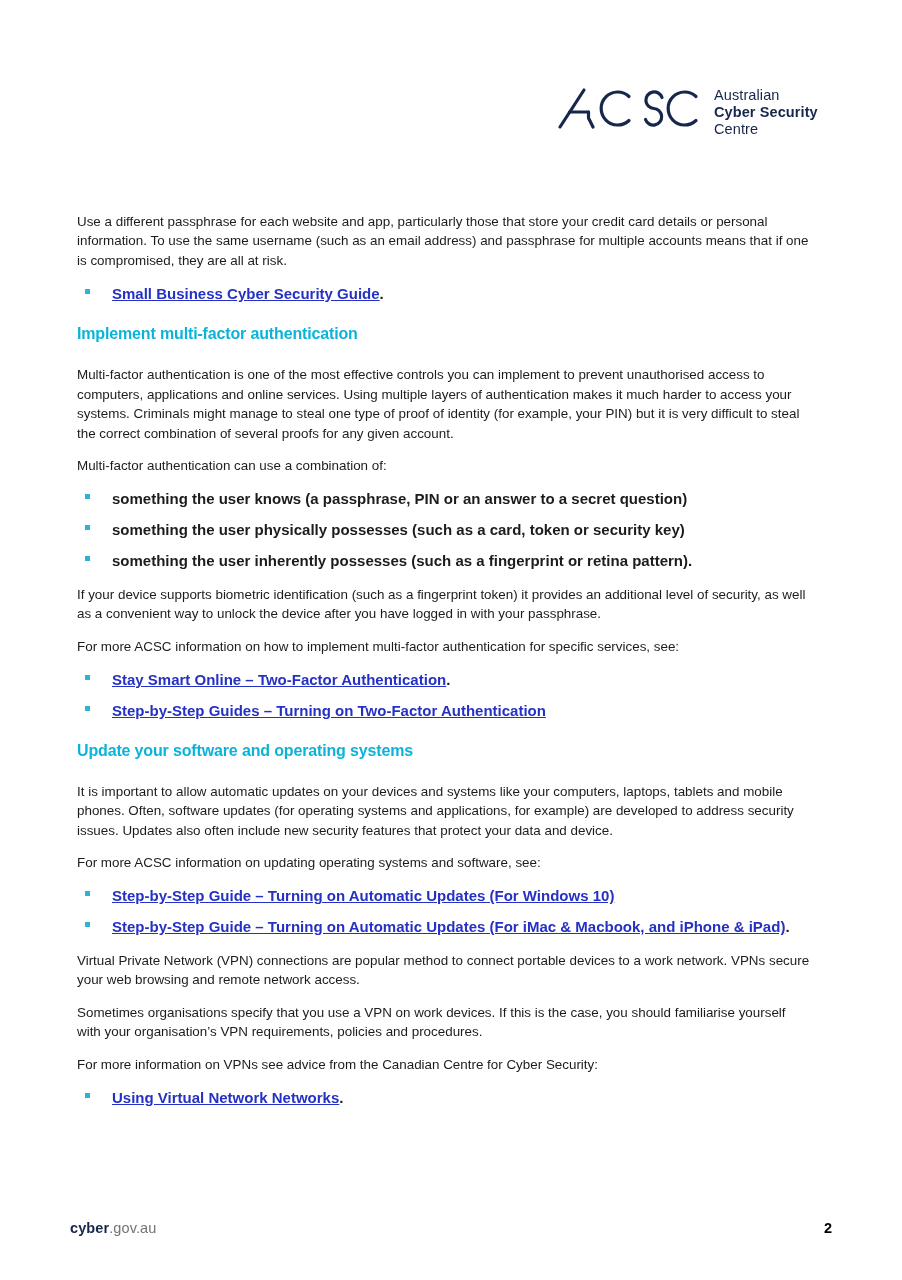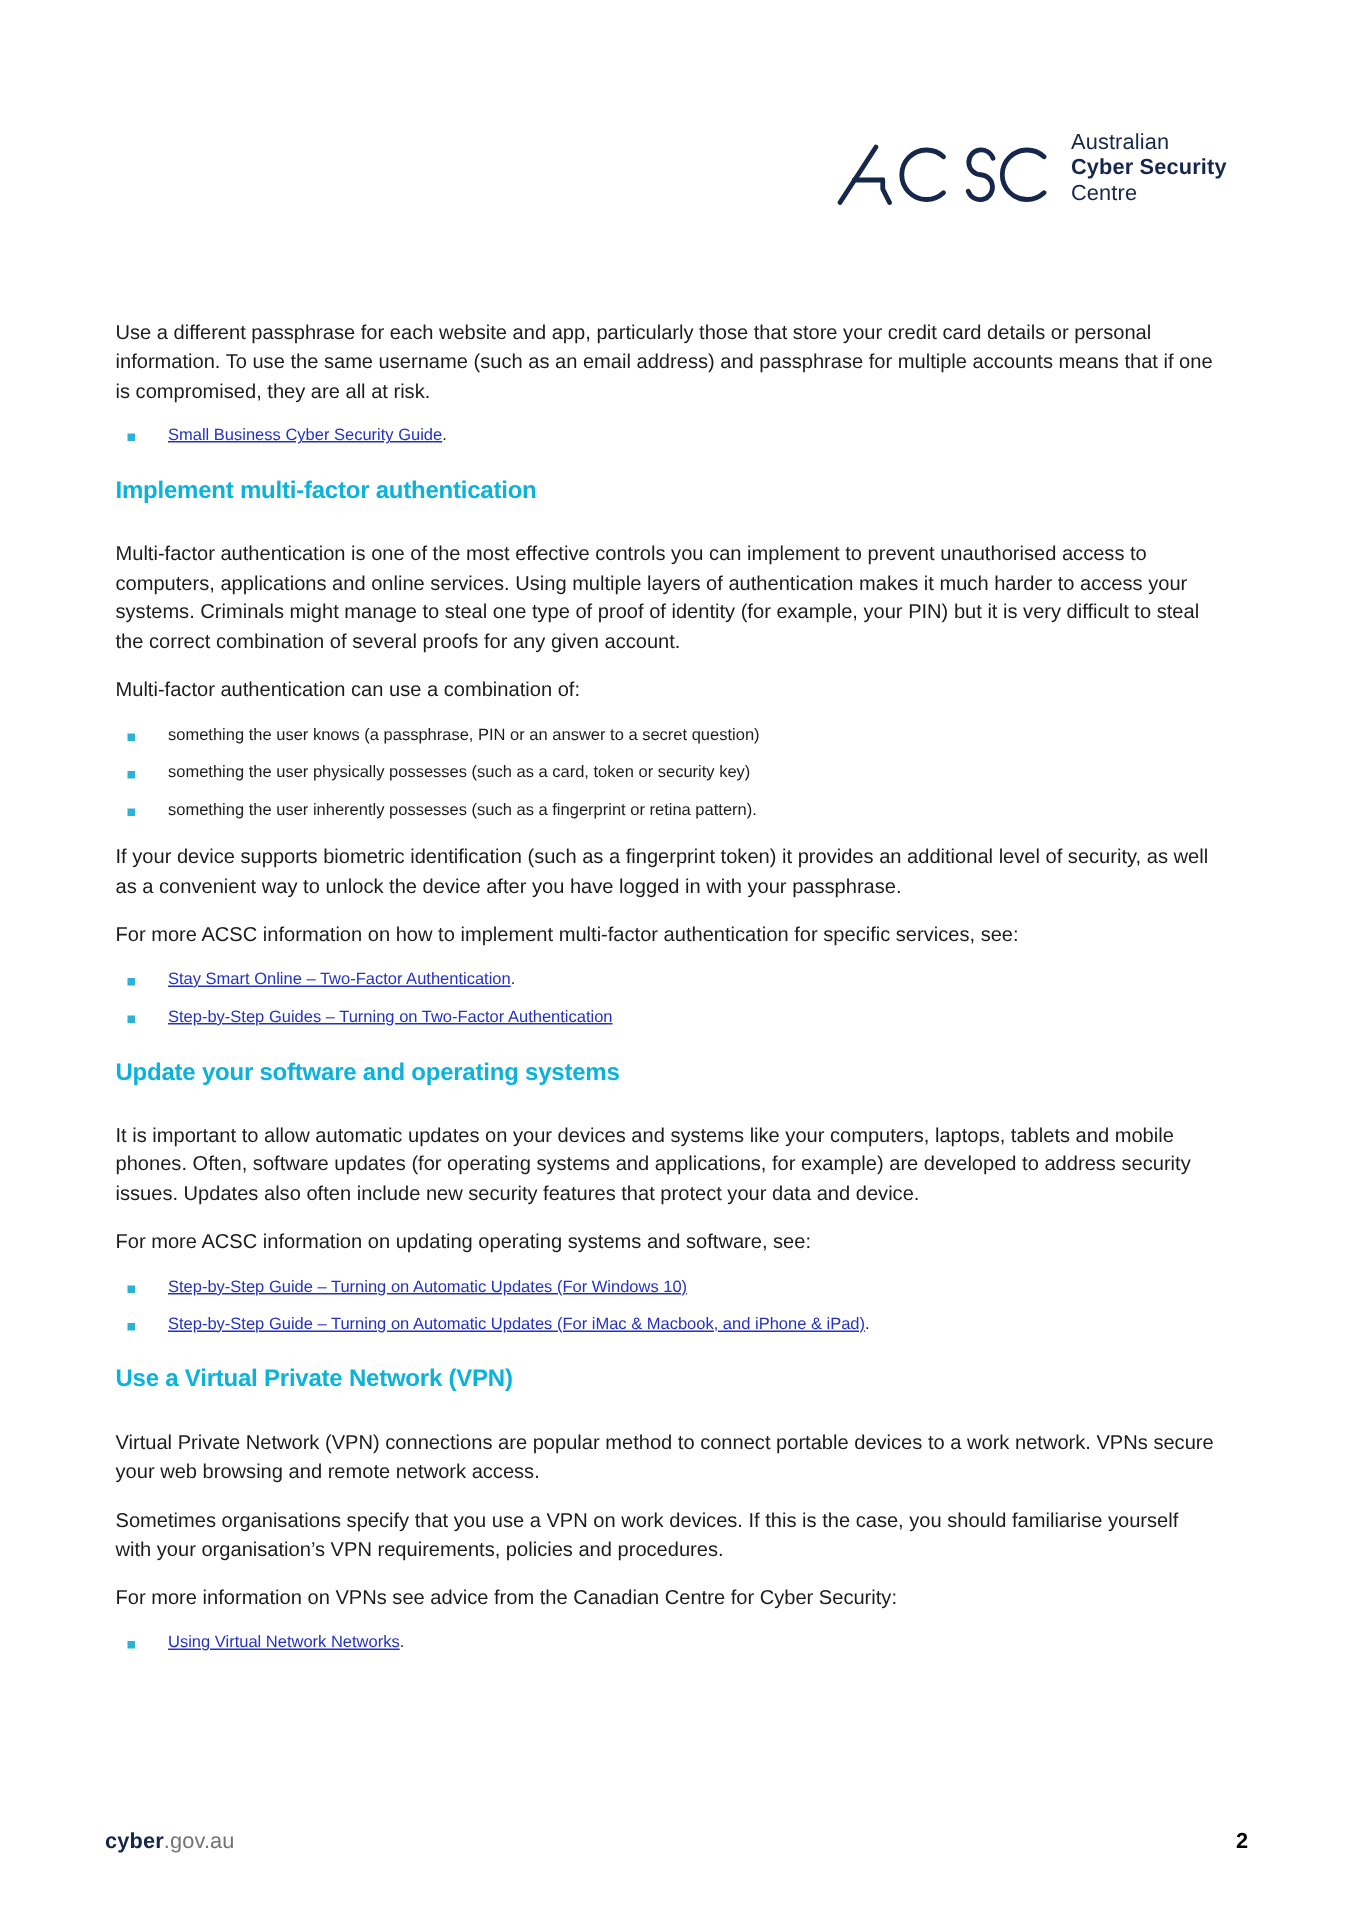--- a/index.html
+++ b/index.html
@@ -22,21 +22,21 @@
     height: 1280px;
     background: #ffffff;
   }
 
   
   .logo-block {
     position: absolute;
     top: 86px;
     left: 552px;
     display: flex;
-    align-items: flex-end;
+    align-items: flex-start;
   }
   .logo-mark {
     display: block;
   }
   .logo-words {
     margin-left: 14px;
     margin-top: 1px;
     color: #16274b;
     line-height: 1.18;
     font-size: 14.5px;
@@ -73,23 +73,24 @@
 
   ul.bullets {
     list-style: none;
     margin: 0 0 13px 0;
     padding: 0;
   }
   ul.bullets li {
     position: relative;
     padding-left: 35px;
     margin-bottom: 9px;
-    font-size: 11px;
+    font-size: 15px;
     line-height: 1.45;
     color: #1c1c1c;
+    font-weight: bold;
   }
   ul.bullets li:last-child { margin-bottom: 0; }
   ul.bullets li .sq {
     position: absolute;
     left: 8px;
     top: 6px;
     width: 5px;
     height: 5px;
     background: #2bb2d4;
     display: block;
@@ -188,21 +189,20 @@
     <p class="body">For more ACSC information on updating operating systems and software, see:</p>
     <ul class="bullets">
       <li>
         <span class="sq"></span><a class="doclink" href="#">Step-by-Step Guide – Turning on Automatic Updates (For Windows 10)</a><span class="after-link"></span>
       </li>
       <li>
         <span class="sq"></span><a class="doclink" href="#">Step-by-Step Guide – Turning on Automatic Updates (For iMac &amp; Macbook, and iPhone &amp; iPad)</a><span class="after-link">.</span>
       </li>
     </ul>
 
-    <h2 class="section-heading">Use a Virtual Private Network (VPN)</h2>
     <p class="body">Virtual Private Network (VPN) connections are popular method to connect portable devices to a work network. VPNs secure your web browsing and remote network access.</p>
     <p class="body">Sometimes organisations specify that you use a VPN on work devices. If this is the case, you should familiarise yourself with your organisation’s VPN requirements, policies and procedures.</p>
     <p class="body">For more information on VPNs see advice from the Canadian Centre for Cyber Security:</p>
     <ul class="bullets">
       <li>
         <span class="sq"></span><a class="doclink" href="#">Using Virtual Network Networks</a><span class="after-link">.</span>
       </li>
     </ul>
 
   </div>

